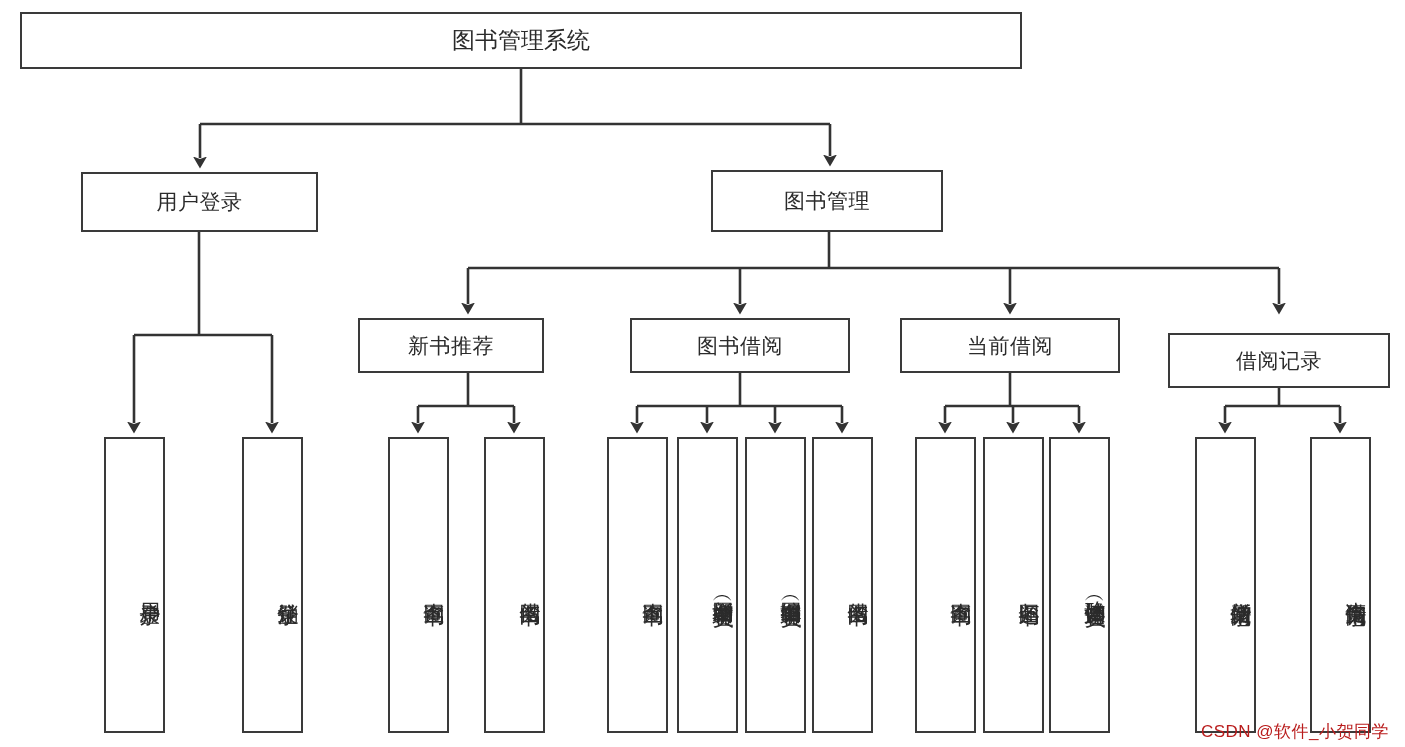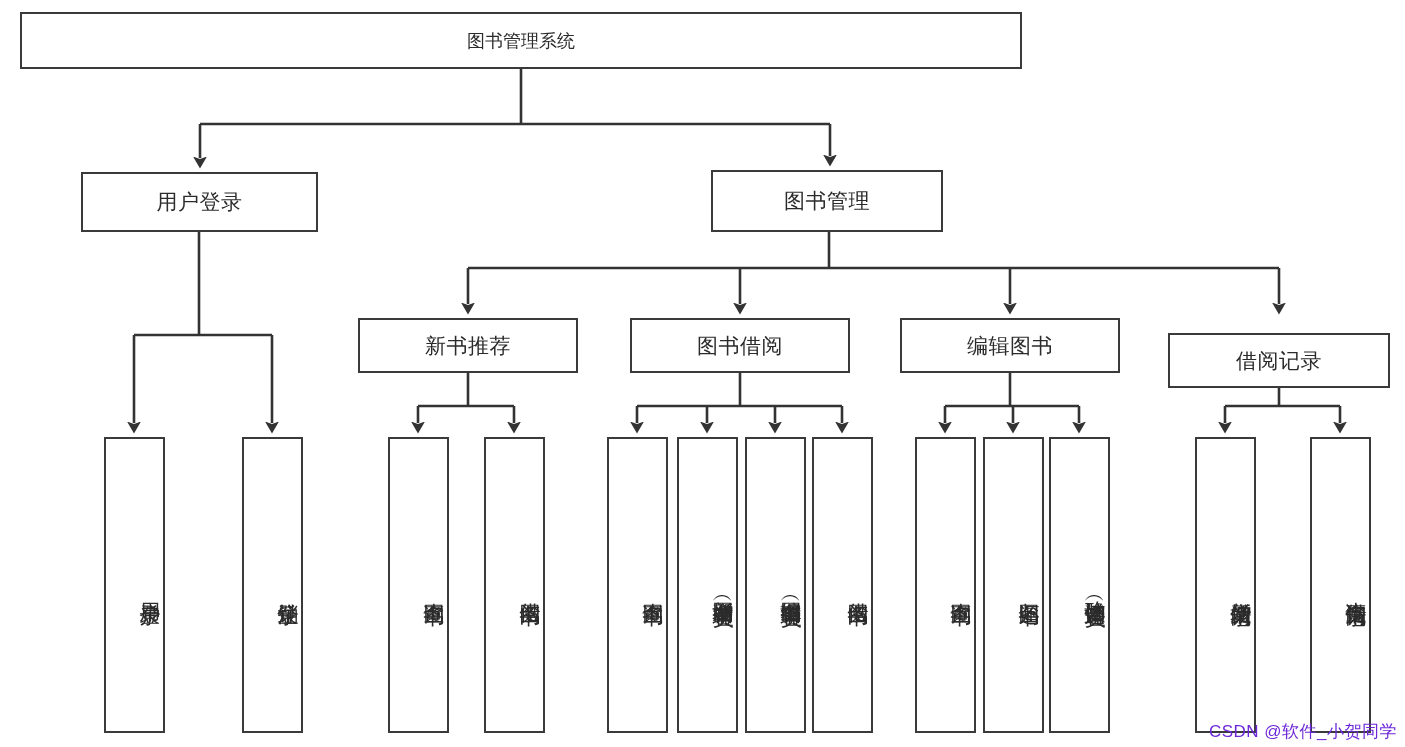--- a/index.html
+++ b/index.html
@@ -4,27 +4,27 @@
 <style>
   html,body{margin:0;padding:0;background:#ffffff;}
   body{width:1405px;height:747px;overflow:hidden;
        font-family:"Liberation Sans","DejaVu Sans",sans-serif;}
   #stage{position:relative;width:1405px;height:747px;background:#fff;}
   #wires{position:absolute;left:0;top:0;width:1405px;height:747px;}
   .node{position:absolute;box-sizing:border-box;background:#ffffff;
         border:2.5px solid #3a3a3a;display:flex;align-items:center;
         justify-content:center;color:#2b2b2b;}
   .node.h{font-size:21px;letter-spacing:.5px;}
-  .node.root{font-size:18px;}
+  .node.root{font-size:23px;}
   .leaf{writing-mode:vertical-rl;text-orientation:upright;
         font-size:21px;line-height:1.22;letter-spacing:1px;
         padding-top:6px;white-space:pre-line;text-align:start;
         align-items:flex-start;justify-content:center;}
-  .wm{position:absolute;right:8px;bottom:4px;font-size:17px;
-      color:#6d28d9;letter-spacing:.5px;white-space:nowrap;}
+  .wm{position:absolute;right:16px;bottom:4px;font-size:17px;
+      color:#b91c1c;letter-spacing:.5px;white-space:nowrap;}
 </style>
 </head>
 <body>
 
 <div id="stage">
 
   <svg id="wires" viewBox="0 0 1405 747" xmlns="http://www.w3.org/2000/svg">
     <defs>
       <marker id="ah" markerWidth="12" markerHeight="14" refX="1.5" refY="7" orient="auto" markerUnits="userSpaceOnUse">
         <path d="M0,0 L12,7 L0,14 L2.5,7 Z" fill="#333333"></path>
@@ -78,28 +78,28 @@
     <span>图书管理系统</span>
   </div>
 
   <div class="node h" style="left:81px;top:172px;width:237px;height:60px;">
     <span>用户登录</span>
   </div>
   <div class="node h" style="left:711px;top:170px;width:232px;height:62px;">
     <span>图书管理</span>
   </div>
 
-  <div class="node h" style="left:358px;top:318px;width:220px;height:55px;">
+  <div class="node h" style="left:358px;top:318px;width:186px;height:55px;">
     <span>新书推荐</span>
   </div>
   <div class="node h" style="left:630px;top:318px;width:220px;height:55px;text-align:right;">
     <span>图书借阅</span>
   </div>
   <div class="node h" style="left:900px;top:318px;width:220px;height:55px;">
-    <span>编辑图书</span>
+    <span>当前借阅</span>
   </div>
   <div class="node h" style="left:1168px;top:318px;width:222px;height:55px;margin-top:15px;">
     <span>借阅记录</span>
   </div>
 
   <div class="node leaf" style="left:104px;top:437px;width:61px;height:296px;">
     <span>用户登录</span>
   </div>
   <div class="node leaf" style="left:242px;top:437px;width:61px;height:296px;">
     <span>注销登录</span>

